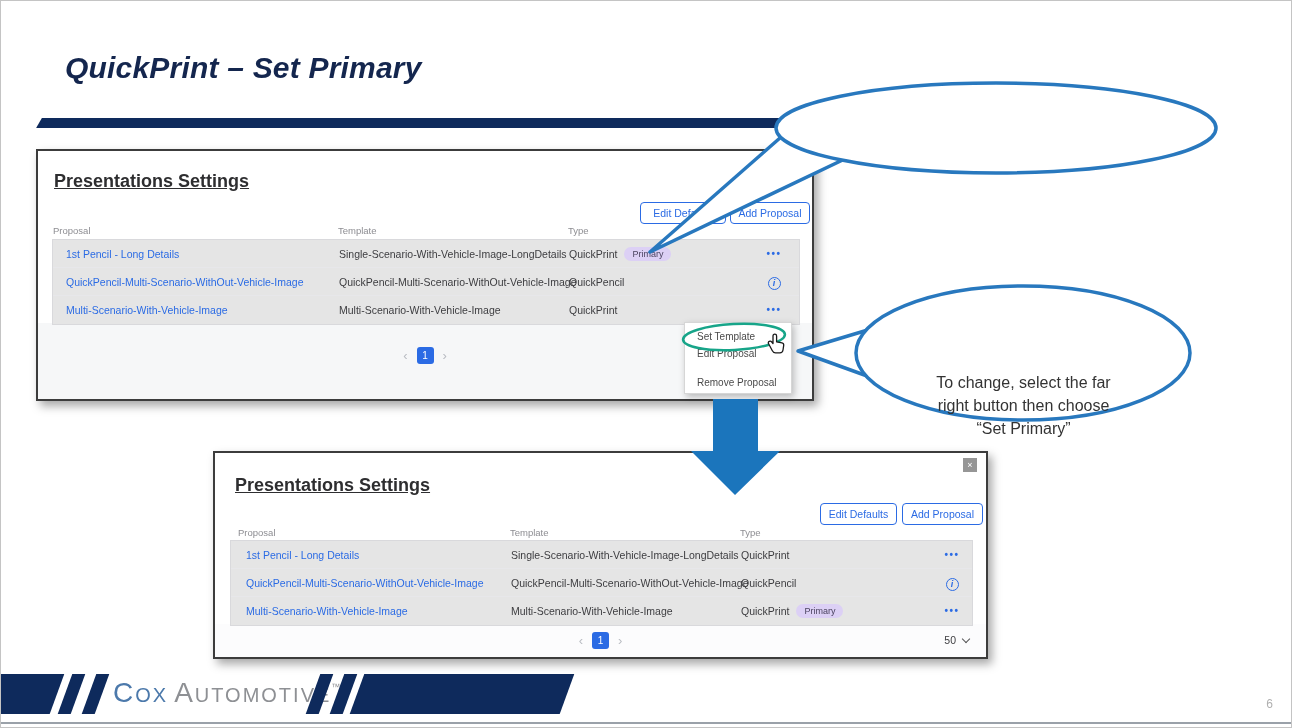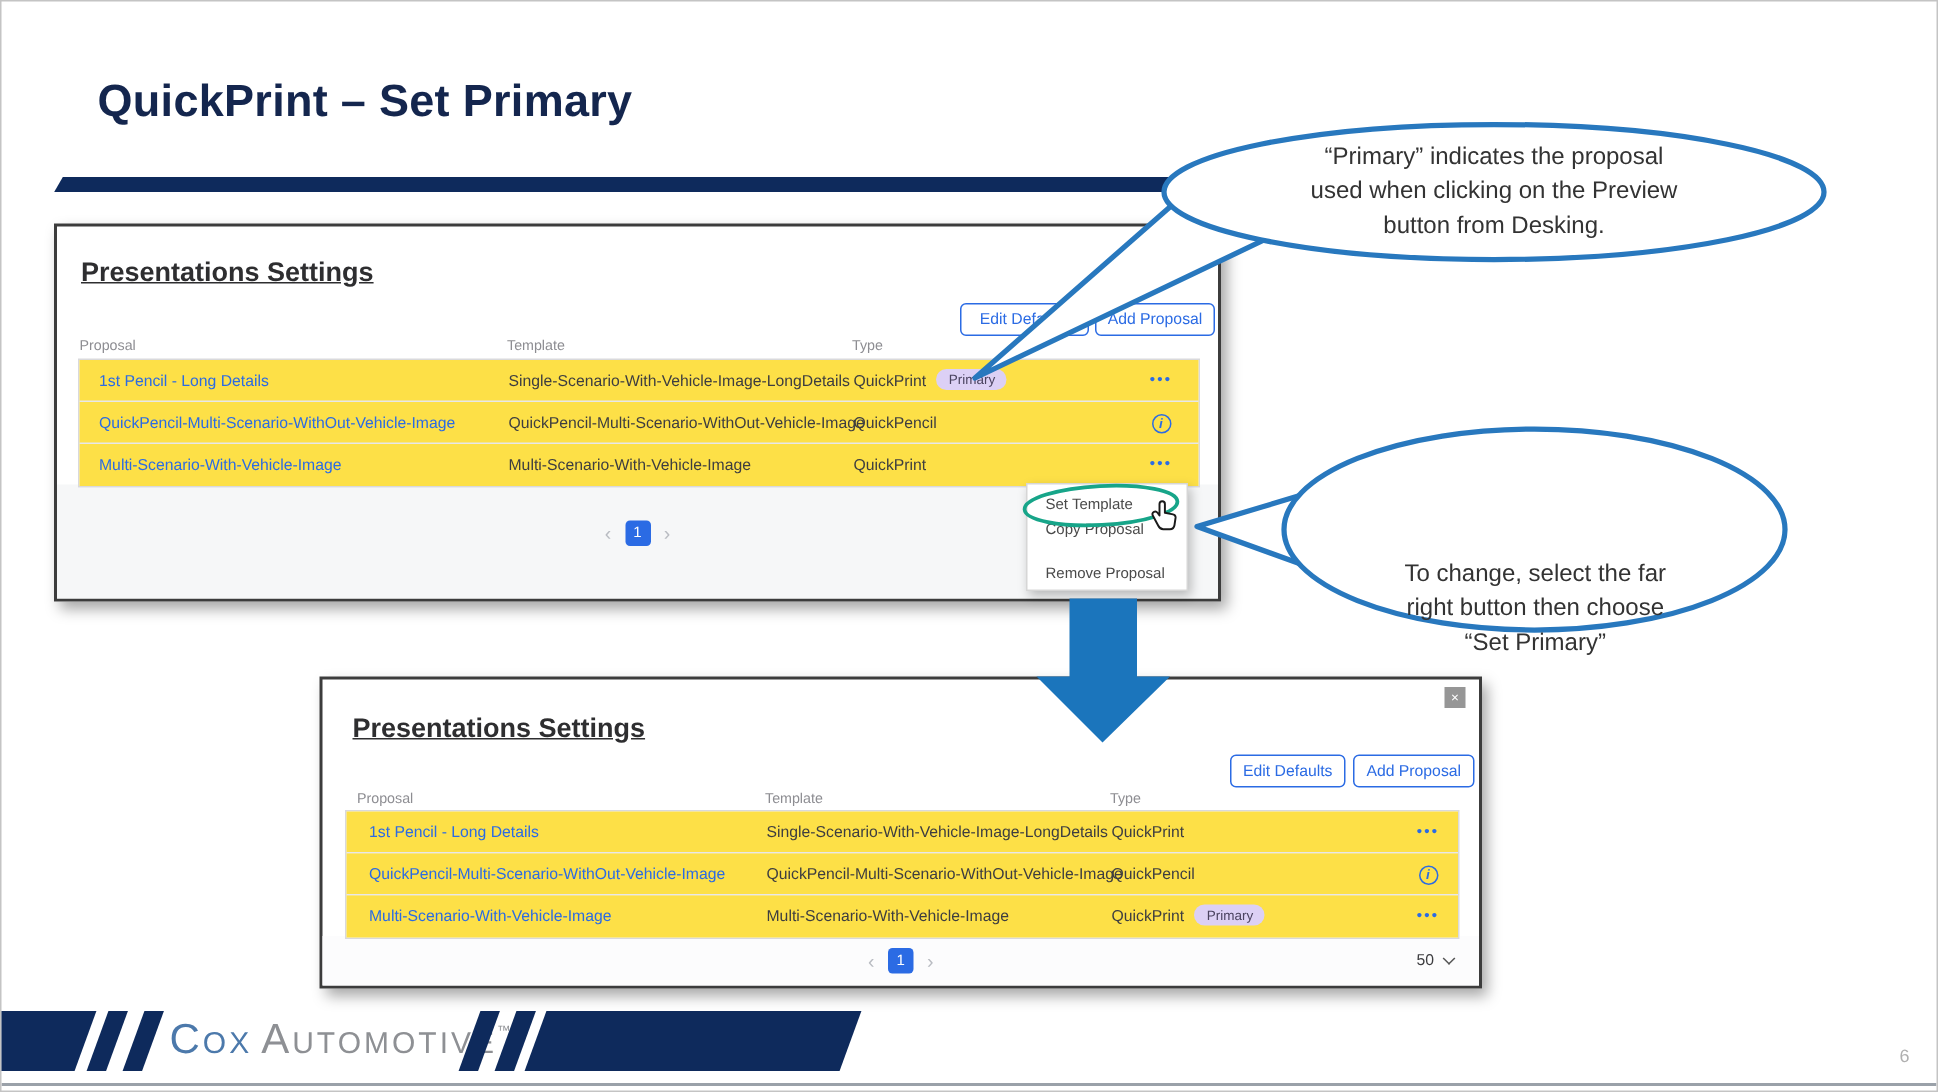--- a/index.html
+++ b/index.html
@@ -3,39 +3,39 @@
 <meta charset="utf-8">
 <style>
   * { margin:0; padding:0; box-sizing:border-box; }
   body { background:#e9e9e9; font-family:"Liberation Sans", sans-serif; }
   .slide { position:relative; width:1292px; height:728px; background:#fff;
            border:1px solid #c4c4c4; overflow:hidden; }
   .abs { position:absolute; }
 
   
   .slide-title { left:64px; top:50px; font-size:30px; font-weight:bold; color:#14264E;
-                 letter-spacing:.2px; z-index:5; }
+                 letter-spacing:.2px; z-index:5;font-style:italic; }
   .navy-bar { left:38px; top:117px; width:752px; height:10px; background:#0E2A5C;
               transform:skewX(-30deg); z-index:5; }
   .bottom-rule { left:0; right:0; bottom:3px; height:2px; background:#9aa1a9; z-index:4; }
   .page-num { right:18px; bottom:16px; font-size:12px; color:#b0b0b0; z-index:5; }
 
   
   .dialog { background:#fff; border:2px solid #3c3c3c; box-shadow:4px 5px 9px rgba(0,0,0,.35);
             z-index:10; }
   .dlg-title { left:16px; top:20px; font-size:18px; font-weight:bold; color:#2e2e30;text-decoration:underline; }
   .close-btn { width:14px; height:14px; background:#969696; color:#fff; font-size:9px;
                line-height:14px; text-align:center; cursor:default; }
   .btn { height:22px; border:1px solid #2B6BE4; border-radius:4px; background:#fff;
          color:#2B6BE4; font-size:10.5px; font-family:"Liberation Sans",sans-serif;
          text-align:center; line-height:20px; }
   .col-head { font-size:9.5px; color:#8d8d92; }
   .table { border:1px solid #d9d9dc; background:#fff; }
   .drow { position:absolute; left:0; right:0; height:28px; border-bottom:1px solid #e7e7ea;
-          background:#fde047; }
+          background:#e5e5e5; }
   .drow:last-child { border-bottom:none; }
   .cell { position:absolute; top:0; height:28px; line-height:28px; font-size:10.5px;
           color:#3d3d40; white-space:nowrap; }
   .link { color:#2B6BE4; }
   .badge { display:inline-block; margin-left:7px; padding:0 8px; height:14px; line-height:14px;
            background:#DCD0F5; color:#4b4360; border-radius:8px; font-size:9px; vertical-align:1px; }
   .more { color:#2B6BE4; font-size:10px; font-weight:bold; letter-spacing:1.5px; }
   .info { display:inline-block; width:13px; height:13px; border:1.5px solid #2B6BE4;
           border-radius:50%; color:#2B6BE4; font-size:9px; font-weight:bold; line-height:11px;
           text-align:center; vertical-align:middle; }
@@ -110,21 +110,21 @@
 
     <div class="abs pager" style="top:196px;">
       <span class="pg-chev">‹</span>
       <span class="pg-num">1</span>
       <span class="pg-chev">›</span>
     </div>
   </div>
 
   <div class="abs menu">
     <div class="menu-item" style="top:8px;">Set Template</div>
-    <div class="menu-item" style="top:25px;">Copy Proposal</div>
+    <div class="menu-item" style="top:25px;">Edit Proposal</div>
     <div class="menu-item" style="top:54px;">Remove Proposal</div>
   </div>
 
   <div class="abs dialog" style="left:212px; top:450px; width:775px; height:208px;">
     <div class="abs close-btn" style="right:9px; top:5px;">×</div>
     <div class="abs dlg-title" style="left:20px; top:22px;">Presentations Settings</div>
 
     <button class="abs btn" style="left:605px; top:50px; width:77px;">Edit Defaults</button>
     <button class="abs btn" style="left:687px; top:50px; width:81px;">Add Proposal</button>
 
@@ -182,23 +182,20 @@
 
     <ellipse cx="733" cy="336" rx="51" ry="13" fill="none" stroke="#17A589" stroke-width="2.5" transform="rotate(-3 733 336)"></ellipse>
 
     <g transform="translate(764,332)">
       <path d="M7.2 17.5 L3.6 10.8 Q2.7 9.1 4.3 8.3 Q5.7 7.6 6.8 9.0 L8.0 10.6 V3.0
                Q8.0 1.2 9.8 1.2 Q11.6 1.2 11.6 3.0 V8.8 L17.0 9.9 Q18.9 10.3 18.7 12.3
                L18.0 17.0 Q17.6 19.8 14.9 19.8 H10.5 Q8.3 19.8 7.2 17.5 Z" fill="#ffffff" stroke="#1a1a1a" stroke-width="1.3" stroke-linejoin="round"></path>
     </g>
   </svg>
 
-  <div class="abs callout-text" style="left:810px; top:92px; width:370px;">“Primary” indicates the proposal
-used when clicking on the Preview
-button from Desking.</div>
   <div class="abs callout-text" style="left:880px; top:322px; width:285px;margin-top:48px;">To change, select the far
 right button then choose
 “Set Primary”</div>
 
   <div class="abs foot-shape" style="left:-14px; width:70px;"></div>
   <div class="abs foot-shape" style="left:64px; width:13px;"></div>
   <div class="abs foot-shape" style="left:88px; width:13px;"></div>
   <div class="abs brand">
     <span class="cox">Cox</span><span class="auto">Automotive</span><span class="tm">™</span>
   </div>

